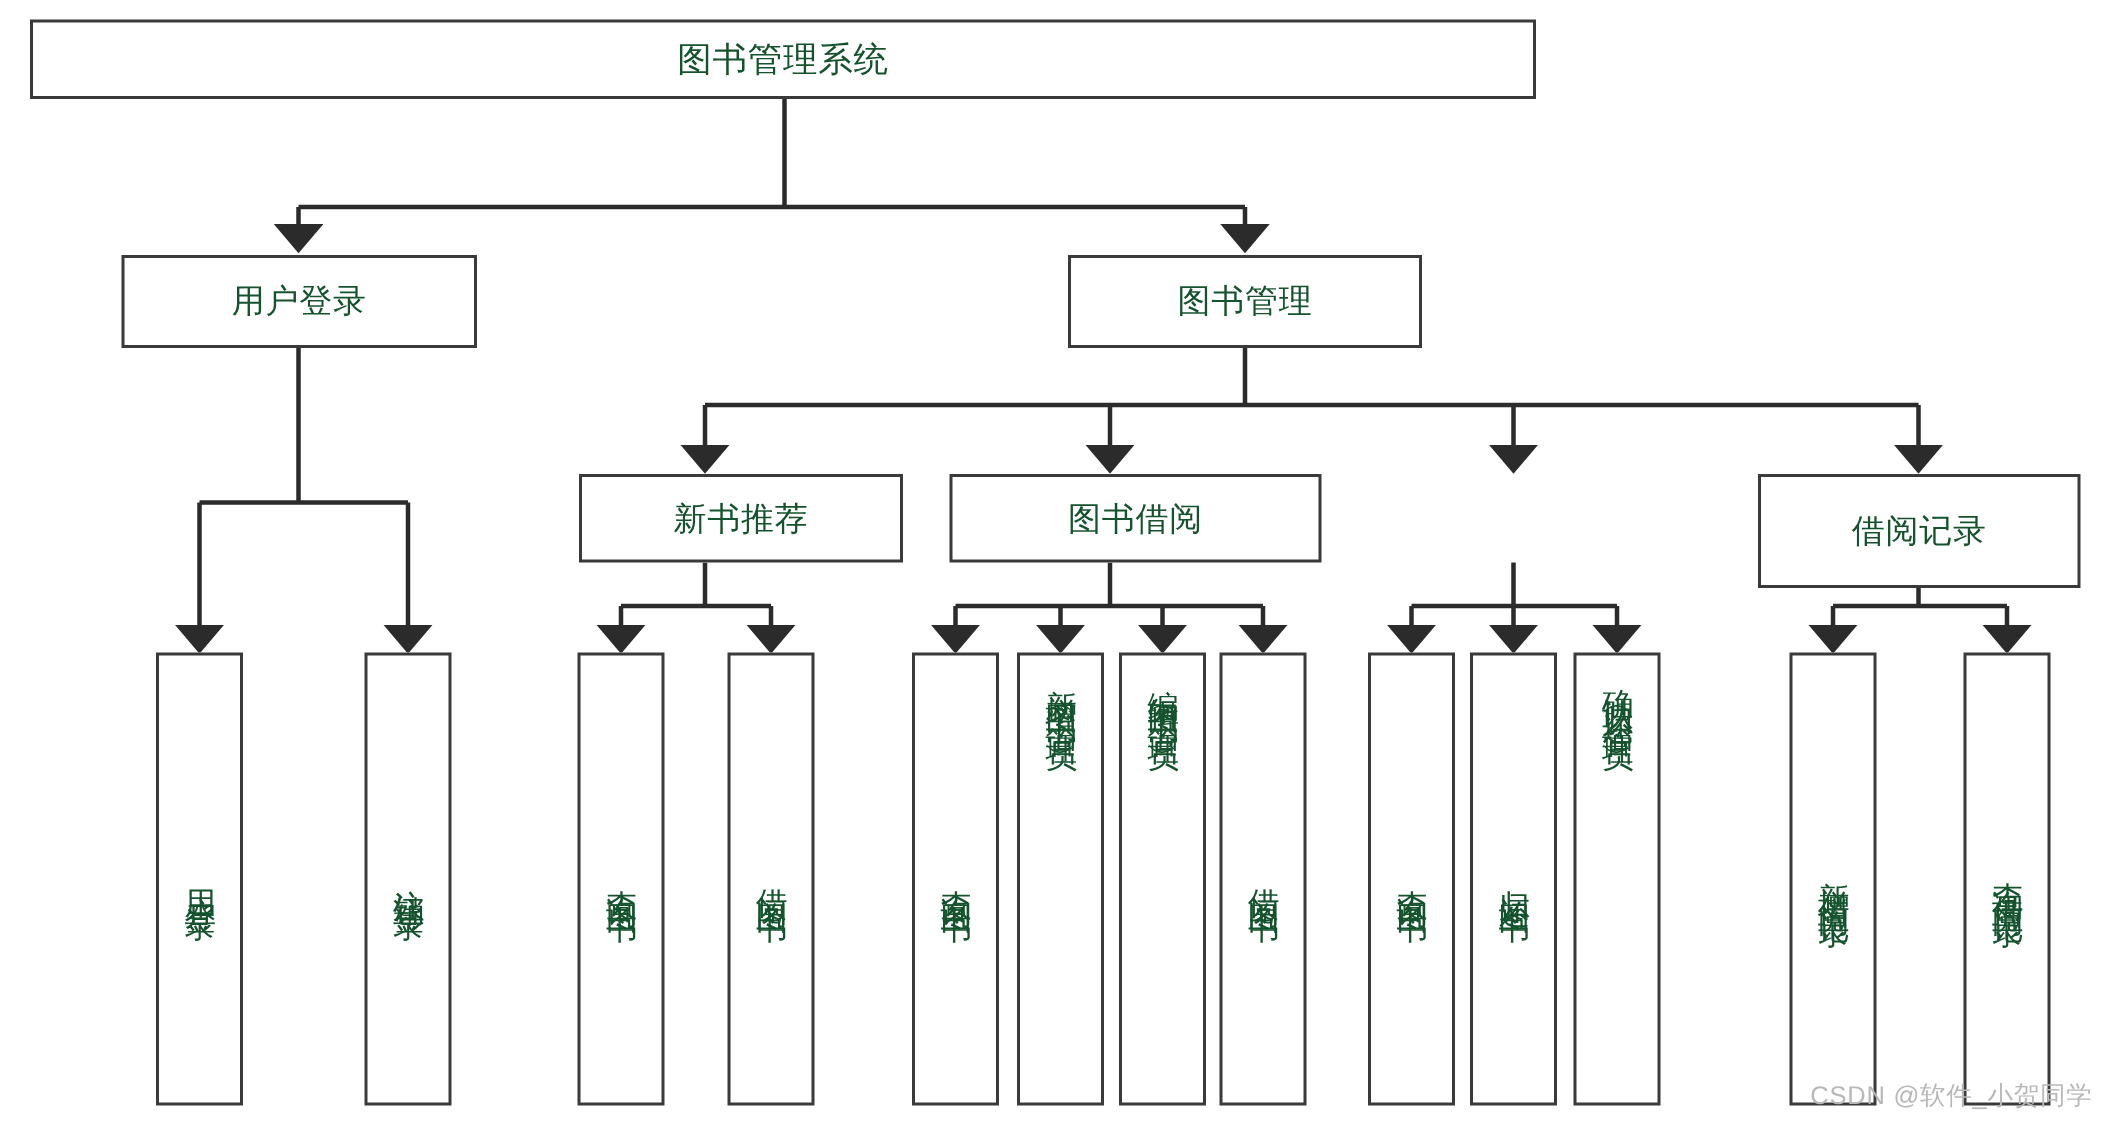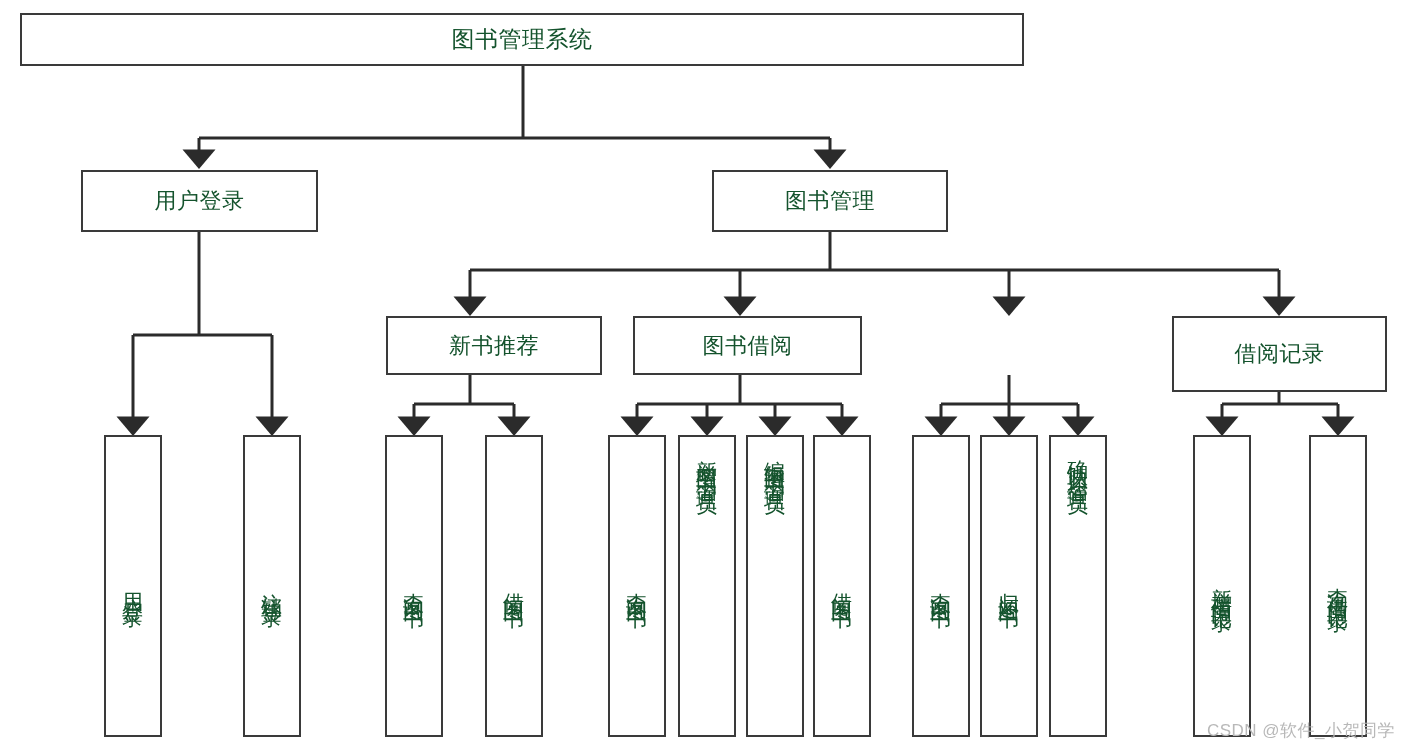--- a/index.html
+++ b/index.html
@@ -144,21 +144,21 @@
   </div>
 
   <div class="node horiz" style="left:712px; top:170px; width:236px; height:62px;">
     <span class="node-label">图书管理</span>
   </div>
 
   <div class="node horiz" style="left:362px; top:316px; width:216px; height:59px;margin-left:24px;">
     <span class="node-label">新书推荐</span>
   </div>
 
-  <div class="node horiz" style="left:633px; top:316px; width:229px; height:59px;">
+  <div class="node horiz" style="left:633px; top:316px; width:248px; height:59px;">
     <span class="node-label">图书借阅</span>
   </div>
 
 
   <div class="node horiz" style="left:1172px; top:316px; width:215px; height:76px;">
     <span class="node-label">借阅记录</span>
   </div>
 
   <div class="node vert" style="left:104px; top:435px; width:58px; height:302px;">
     <span class="node-label">用户登录</span>

